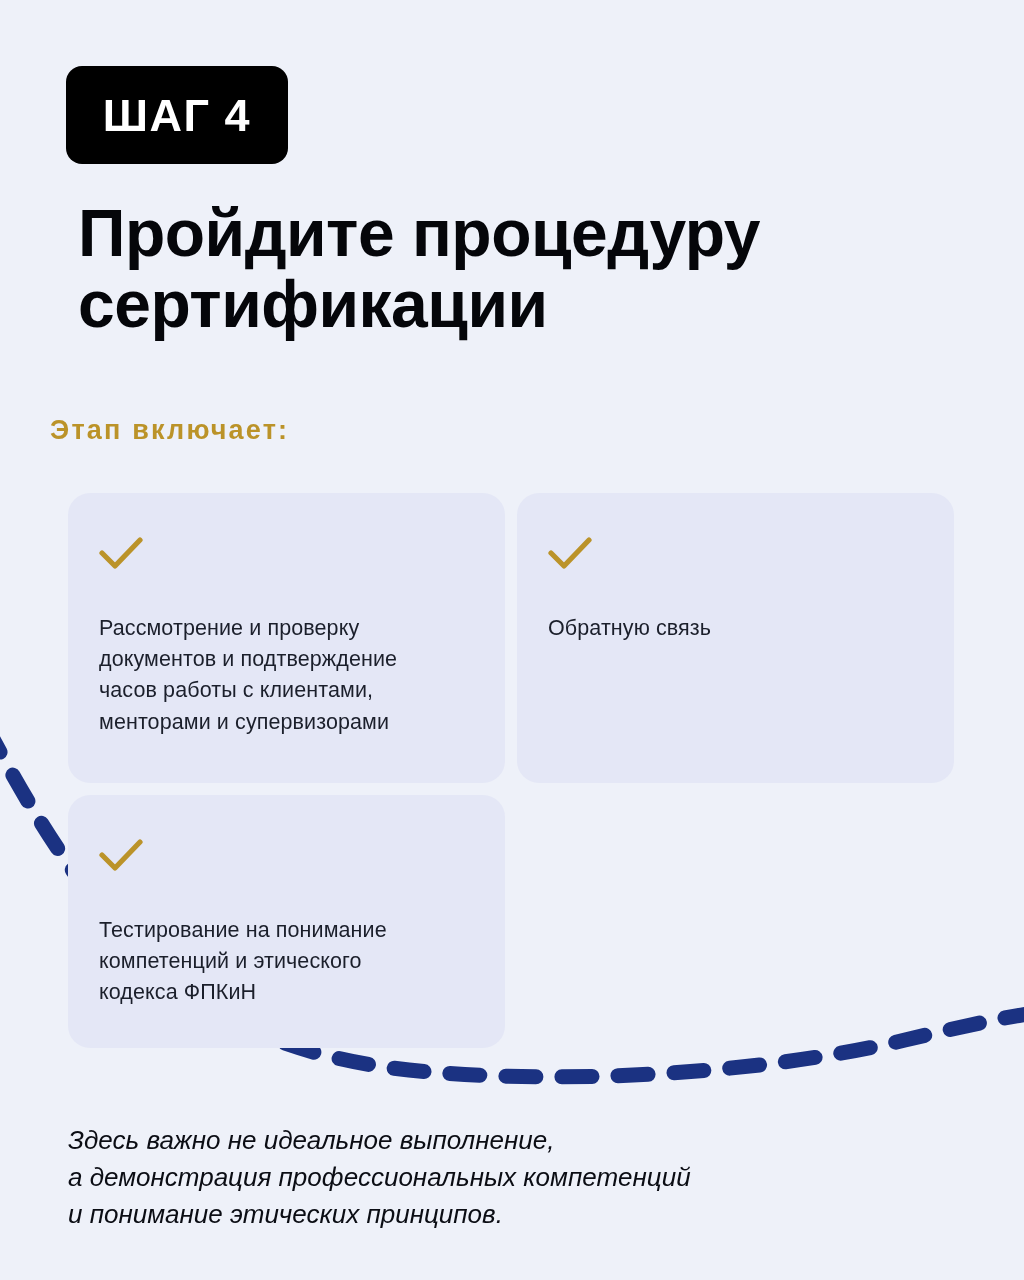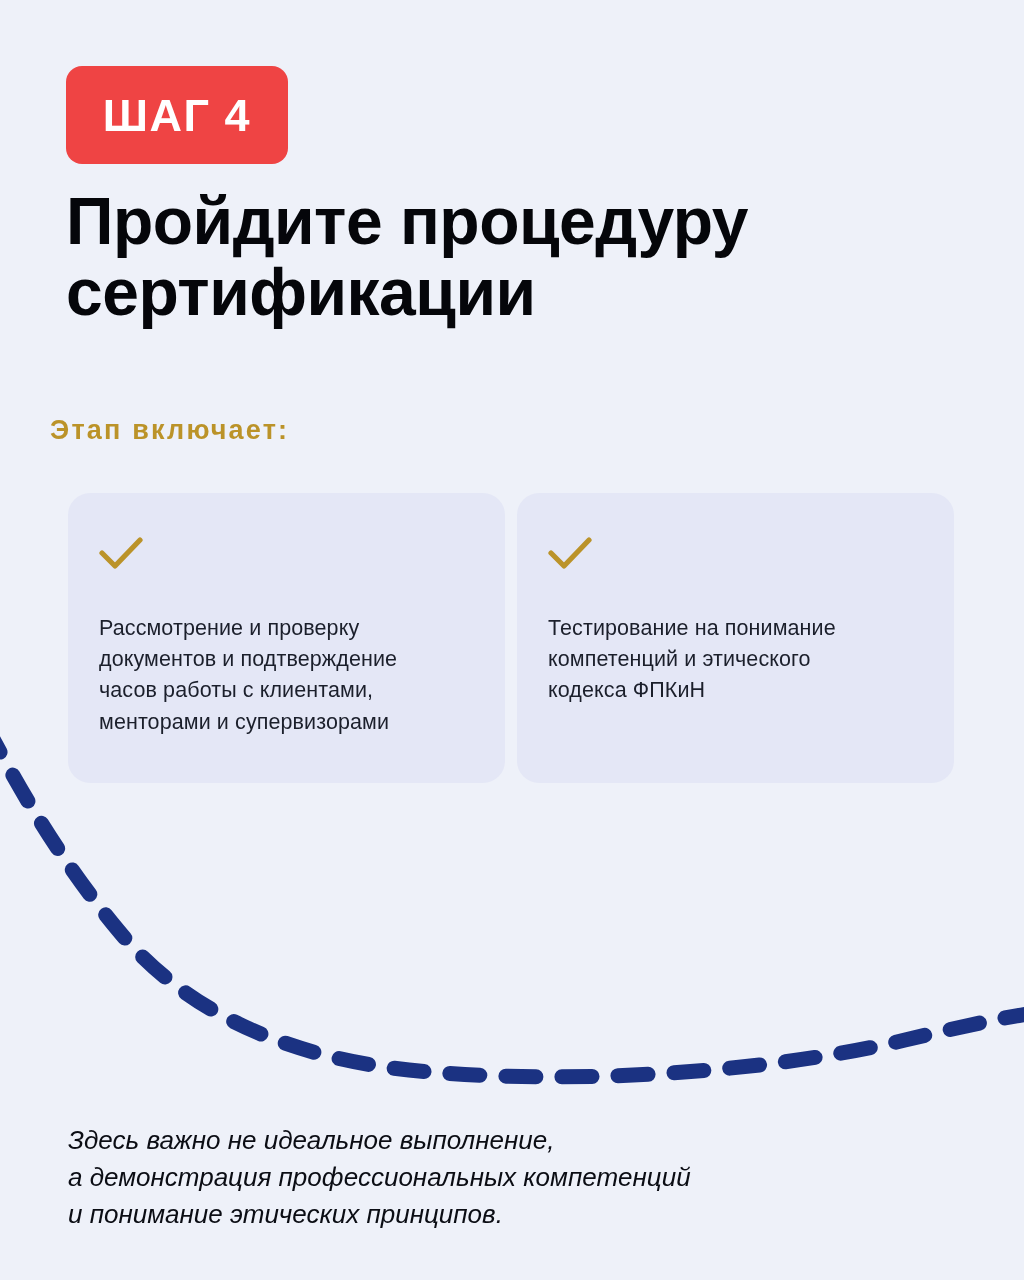--- a/index.html
+++ b/index.html
@@ -36,21 +36,21 @@
     z-index: 0;
   }
 
   
   .step-badge {
     position: absolute;
     left: 66px;
     top: 66px;
     width: 222px;
     height: 98px;
-    background: #ef4444;
+    background: #000000;
     border-radius: 16px;
     display: flex;
     align-items: center;
     justify-content: center;
     z-index: 3;
   }
   .step-badge-label {
     color: #ffffff;
     font-size: 45px;
     font-weight: 700;
@@ -58,21 +58,21 @@
     line-height: 1;
     font-family: "Liberation Sans", "DejaVu Sans", sans-serif;
   }
 
   
   .headline {
     position: absolute;
     left: 66px;
     top: 186px;
     width: 900px;
-    margin: 0;
+    margin: 12px;
     color: #05060a;
     font-size: 66px;
     font-weight: 700;
     line-height: 1.07;
     letter-spacing: -0.5px;
     z-index: 3;
   }
 
   
   .eyebrow {
@@ -168,20 +168,28 @@
           <path d="M3 16 L16 29 L41 3" stroke="#bb9329" stroke-width="5.2" stroke-linecap="round" stroke-linejoin="round"></path>
         </svg>
       </span>
       <p class="card-text">Рассмотрение и проверку
 документов и подтверждение
 часов работы с клиентами,
 менторами и супервизорами</p>
     </div>
 
 
+    <div class="feature-card">
+      <span class="check-icon">
+        <svg width="44" height="34" viewBox="0 0 44 34" fill="none">
+          <path d="M3 16 L16 29 L41 3" stroke="#bb9329" stroke-width="5.2" stroke-linecap="round" stroke-linejoin="round"></path>
+        </svg>
+      </span>
+      <p class="card-text">Обратную связь</p>
+    </div>
 
     <div class="feature-card">
       <span class="check-icon">
         <svg width="44" height="34" viewBox="0 0 44 34" fill="none">
           <path d="M3 16 L16 29 L41 3" stroke="#bb9329" stroke-width="5.2" stroke-linecap="round" stroke-linejoin="round"></path>
         </svg>
       </span>
       <p class="card-text">Тестирование на понимание
 компетенций и этического
 кодекса ФПКиН</p>

